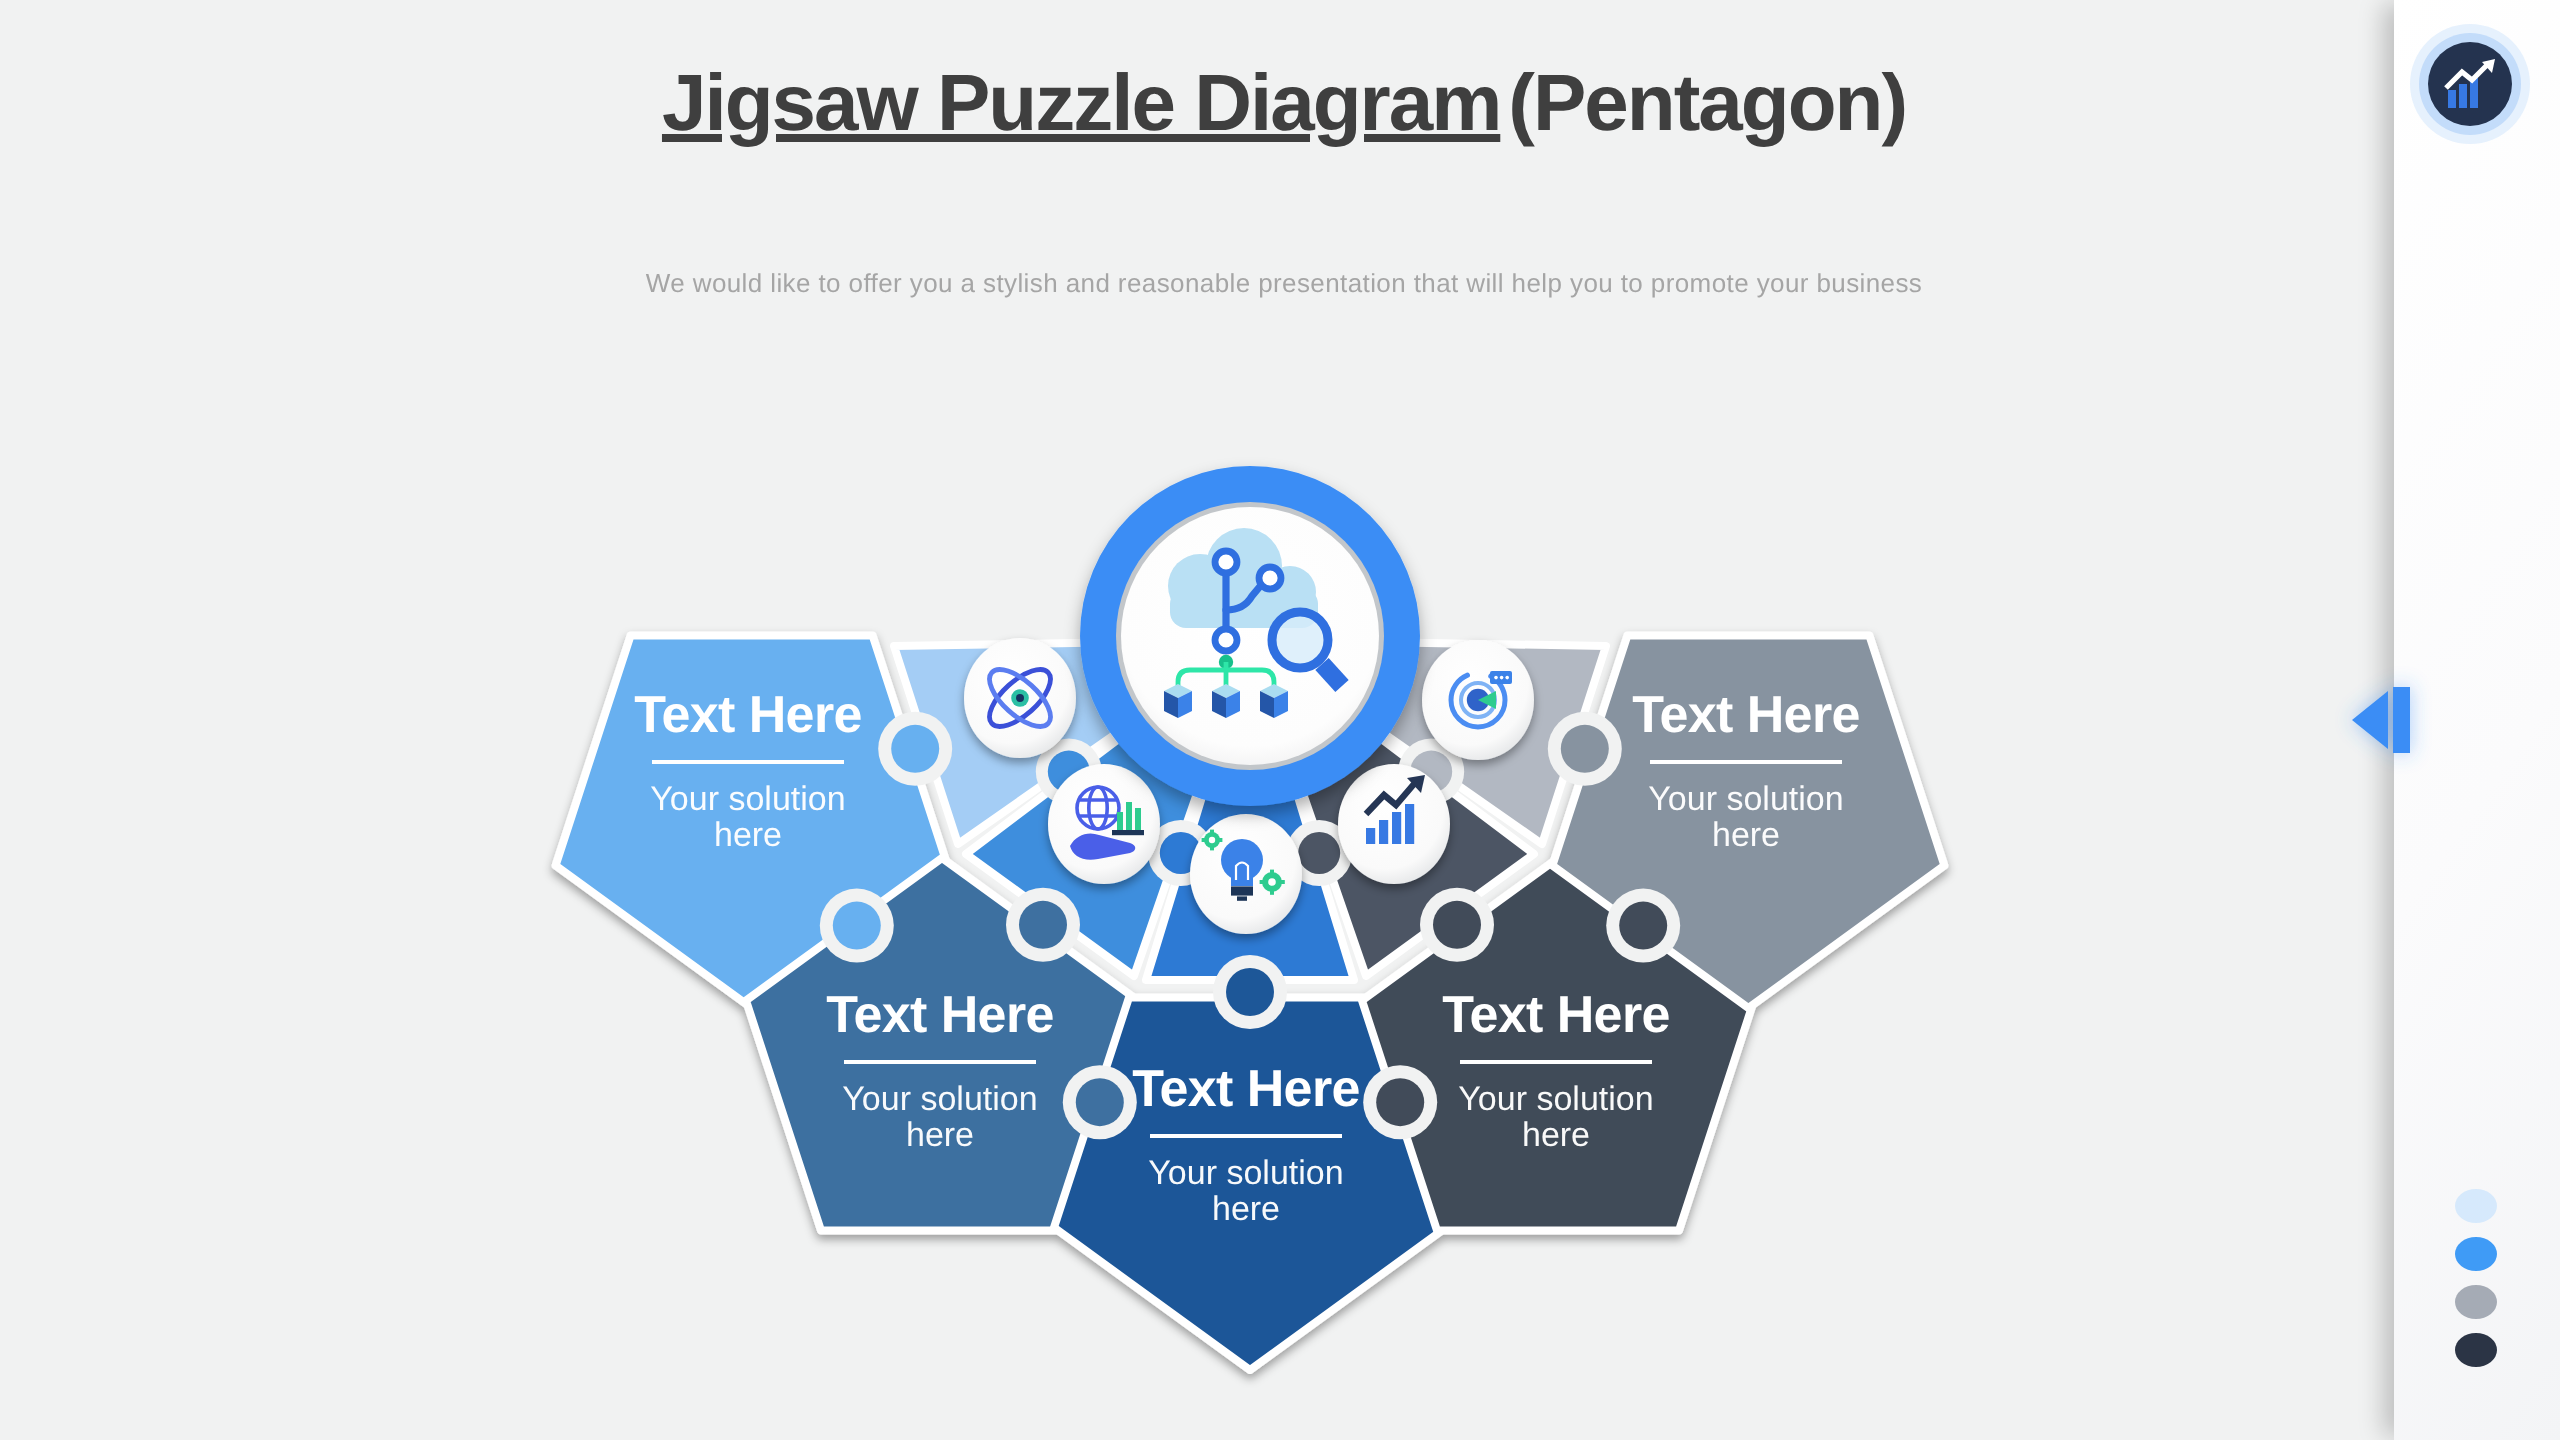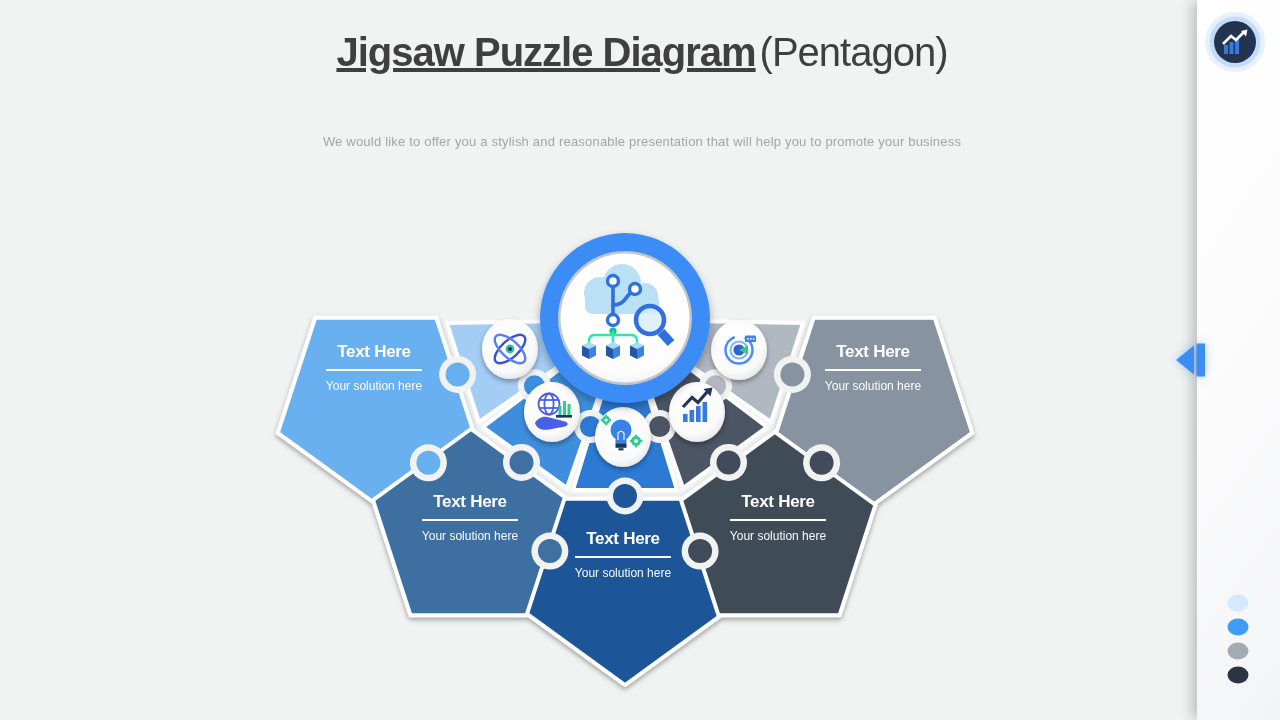--- a/index.html
+++ b/index.html
@@ -7,37 +7,37 @@
     width:1280px;height:720px;position:relative;overflow:hidden;
     background:#f1f2f2;
     font-family:"Liberation Sans", sans-serif;
   }
   .slide-title{
     position:absolute;top:30px;left:0;width:1284px;
     text-align:center;font-size:40px;color:#3f3f3f;letter-spacing:-1px;
     margin:0;
   }
   .slide-title .t-bold{font-weight:700;text-decoration:underline;}
-  .slide-title .t-light{font-weight:400;margin-left:4px;}
+  .slide-title .t-light{font-weight:700;margin-left:4px;}
   .slide-subtitle{
     position:absolute;top:134px;left:0;width:1284px;text-align:center;
     font-size:13px;color:#a5a5a5;letter-spacing:.2px;
   }
   .sidebar{
     position:absolute;top:0;left:1197px;width:83px;height:720px;
     background:linear-gradient(125deg,#ffffff 0%,#fbfbfc 55%,#f3f4f6 100%);
     box-shadow:-7px 0 12px -2px rgba(0,0,0,0.22);
   }
   svg.overlay{position:absolute;top:0;left:0;}
   .piece-label{
     position:absolute;width:130px;text-align:center;color:#ffffff;
   }
-  .pl-title{font-size:17px;font-weight:700;letter-spacing:-0.3px;}
+  .pl-title{font-size:26px;font-weight:700;letter-spacing:-0.3px;}
   .pl-line{width:96px;height:2px;background:#ffffff;margin:7px auto 9px auto;}
-  .pl-body{font-size:12px;font-weight:400;line-height:1.05;width:112px;margin:0 auto;opacity:.97;}
+  .pl-body{font-size:17px;font-weight:400;line-height:1.05;width:112px;margin:0 auto;opacity:.97;}
   .lbl-left{left:309px;top:342px;}
   .lbl-right{left:808px;top:342px;}
   .lbl-bleft{left:405px;top:492px;}
   .lbl-bright{left:713px;top:492px;}
   .lbl-bottom{left:558px;top:529px;}
 </style>
 </head>
 <body>
 
 <h1 class="slide-title"><span class="t-bold">Jigsaw Puzzle Diagram</span><span class="t-light">(Pentagon)</span></h1>

